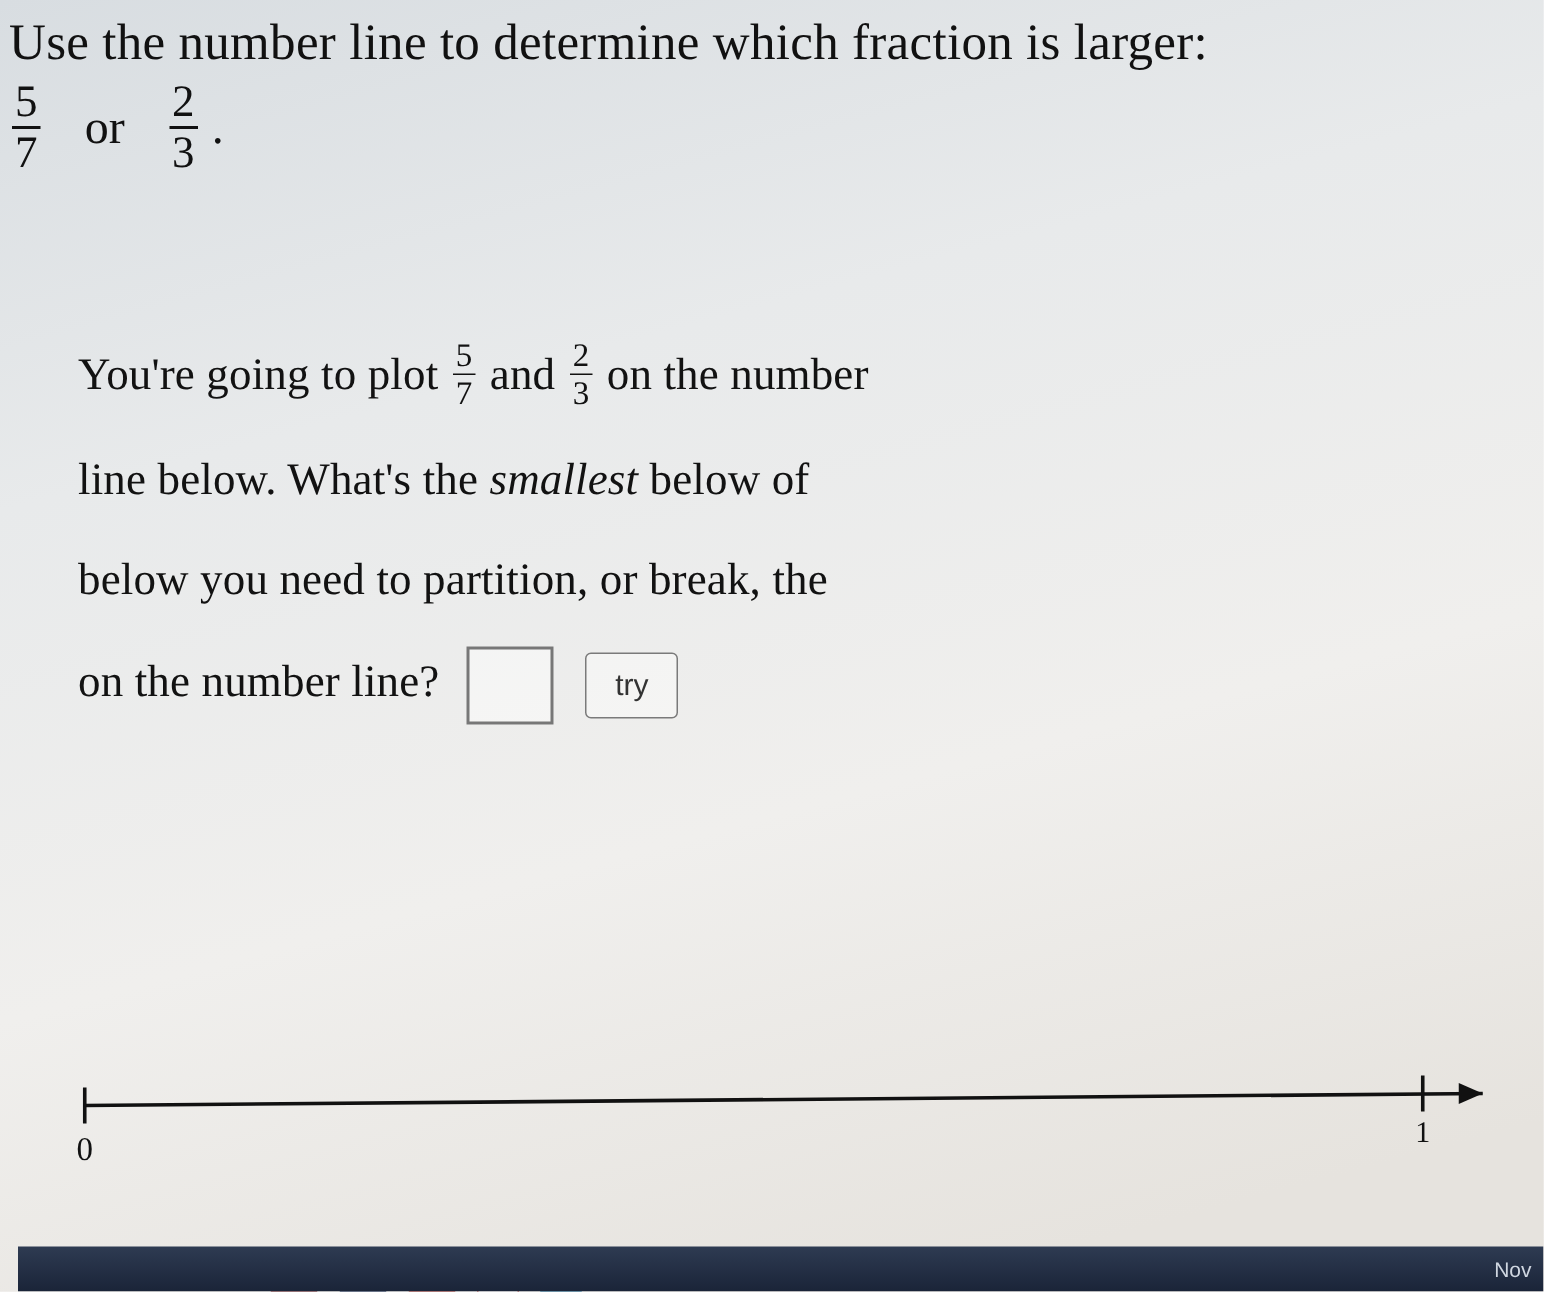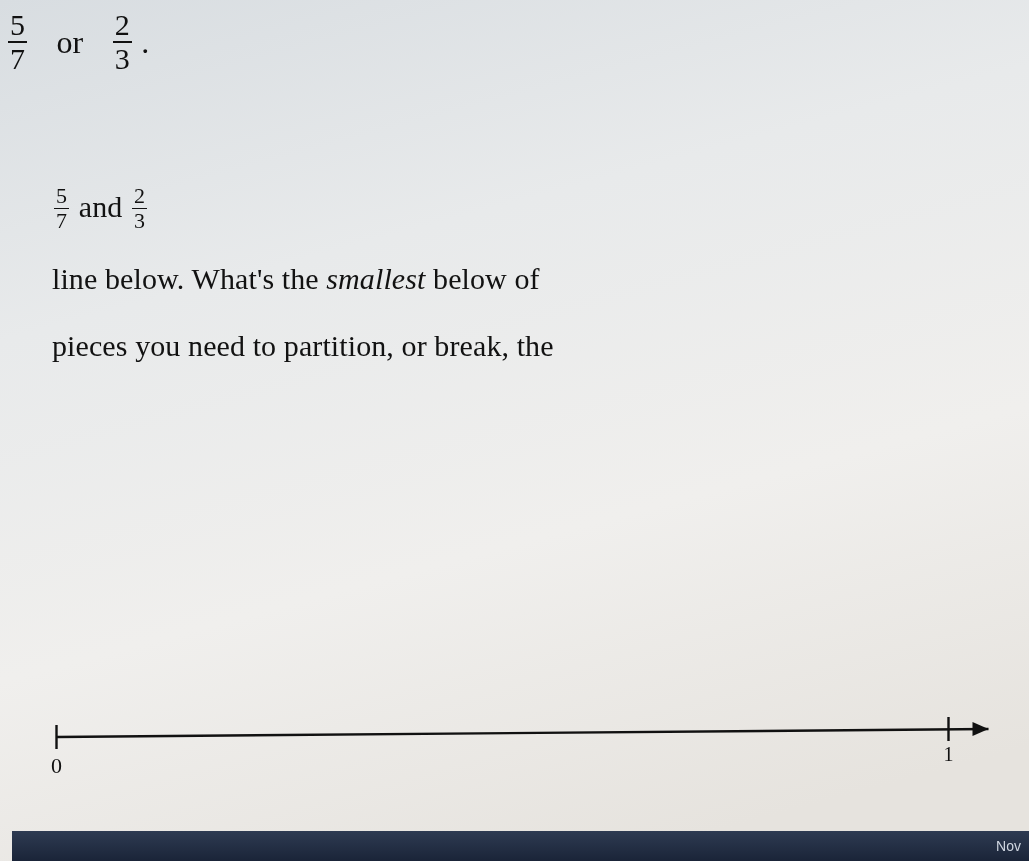--- a/index.html
+++ b/index.html
@@ -158,54 +158,64 @@
     font-family: Arial, sans-serif;
     font-size: 9px;
     font-weight: bold;
   }
 </style>
 </head>
 <body>
 
 <div class="page">
 
+  <div class="title-line">Use the number line to determine which fraction is larger:</div>
 
   <div class="title-fracs">
     <span class="frac">
       <span class="num">5</span>
       <span class="den">7</span>
     </span>
     <span class="conj">or</span>
     <span class="frac">
       <span class="num">2</span>
       <span class="den">3</span>
     </span>
     <span class="period">.</span>
   </div>
 
   <div class="body">
     <div class="body-line">
+      <span>You're going to plot </span>
       <span class="frac">
         <span class="num">5</span>
         <span class="den">7</span>
       </span>
       <span> and </span>
       <span class="frac">
         <span class="num">2</span>
         <span class="den">3</span>
       </span>
+      <span> on the number</span>
     </div>
 
     <div class="body-line">
       <span>line below. What's the </span><em>smallest</em><span> below of</span>
     </div>
 
-    <div class="body-line">pieces you need to partition, or break, the</div>
-
-
+    <div class="body-line">below you need to partition, or break, the</div>
+
+
+    <div class="body-line">
+      <span>on the number line?</span>
+      <span class="answer-row">
+        <input class="answer-input" type="text" value="" style="">
+        <button class="try-btn">try</button>
+      </span>
+    </div>
   </div>
 
   <div class="numberline-wrap">
     <svg class="numberline" viewBox="0 0 960 90">
       <line x1="8" y1="34" x2="940" y2="26" stroke="#111" stroke-width="2.4"></line>
       <polygon points="940,26 924,19 924,33" fill="#111"></polygon>
       <line x1="8" y1="22" x2="8" y2="46" stroke="#111" stroke-width="2.4"></line>
       <line x1="900" y1="14" x2="900" y2="38" stroke="#111" stroke-width="2.4"></line>
       <text x="8" y="70" font-family="Georgia, serif" font-size="22" text-anchor="middle" fill="#111">0</text>
       <text x="900" y="58" font-family="Georgia, serif" font-size="20" text-anchor="middle" fill="#111">1</text>

